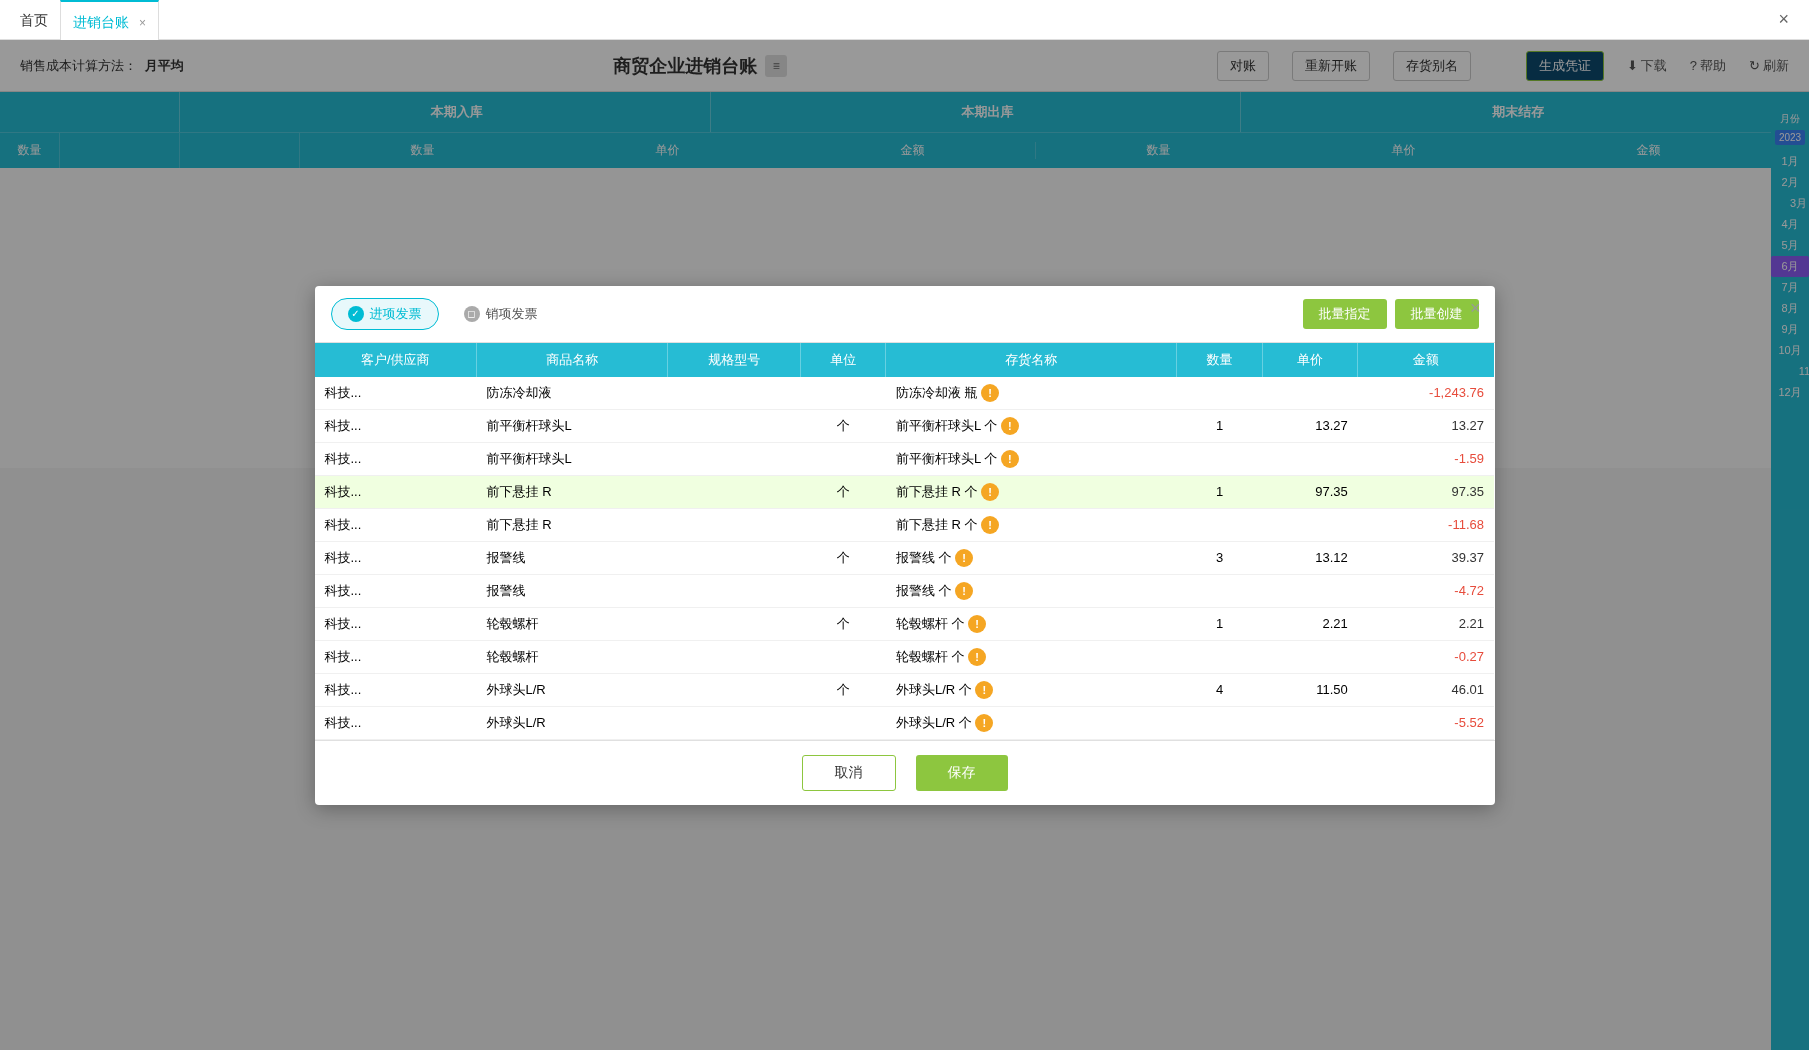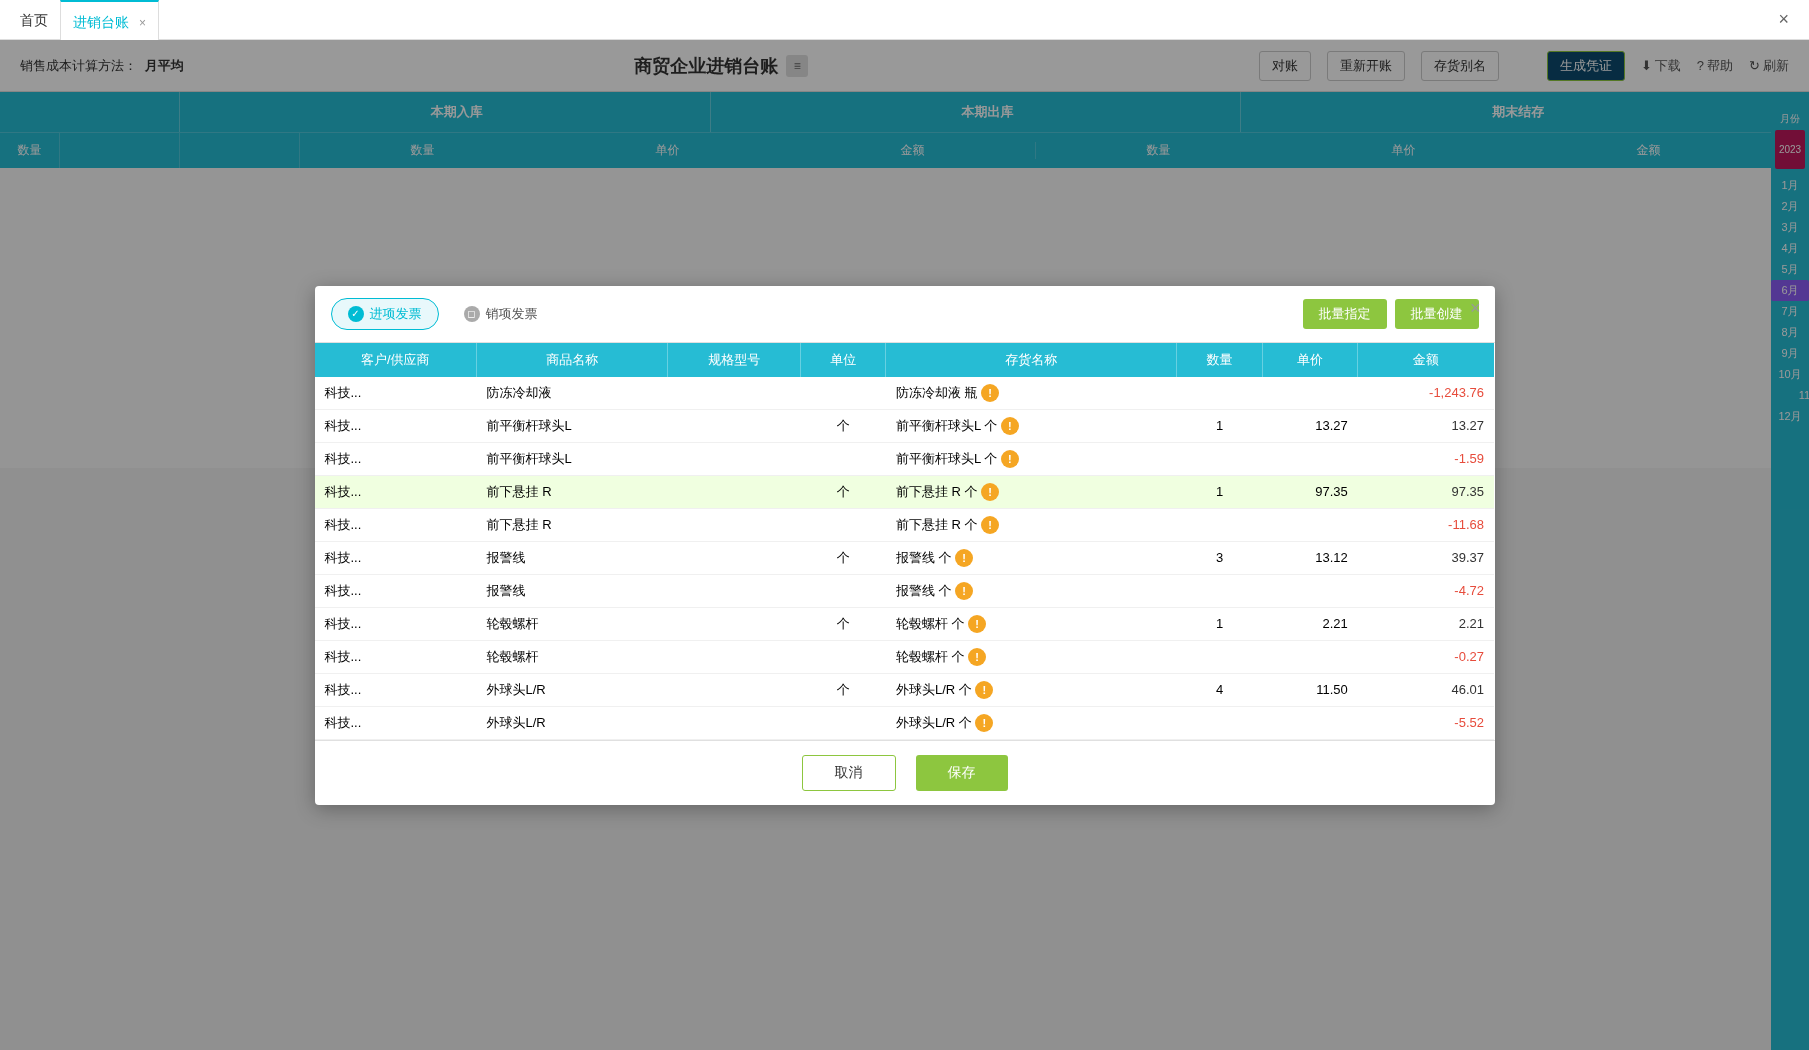--- a/index.html
+++ b/index.html
@@ -13,21 +13,21 @@
     .top-close { margin-left: auto; font-size: 18px; color: #666; cursor: pointer; padding: 0 12px; }
 
     
     .main-content { width: 100%; height: calc(1050px - 40px); background: #f0f0f0; position: relative; }
 
     
     .header-toolbar { display: flex; align-items: center; padding: 10px 20px; background: #fff; border-bottom: 1px solid #e0e0e0; height: 52px; }
     .cost-method { font-size: 13px; color: #333; }
     .page-title { flex: 1; text-align: center; font-size: 18px; font-weight: bold; color: #333; display: flex; align-items: center; justify-content: center; gap: 8px; }
     .page-title-icon { width: 22px; height: 22px; background: #e0e0e0; border-radius: 3px; display: inline-flex; align-items: center; justify-content: center; font-size: 12px; color: #666; }
-    .toolbar-buttons { display: flex; gap: 16px; align-items: center; }
+    .toolbar-buttons { display: flex; gap: 23px; align-items: center; }
     .btn { padding: 5px 12px; border-radius: 3px; border: 1px solid #ccc; background: #fff; cursor: pointer; font-size: 13px; color: #333; white-space: nowrap; }
     .btn-primary { background: #0c4a6e; border-color: #8dc63f; color: #fff; margin-left: 32px; }
     .btn-outline { background: #fff; border-color: #ccc; color: #333; }
     .btn-icon { background: none; border: none; color: #555; cursor: pointer; font-size: 13px; display: flex; align-items: center; gap: 3px; }
 
     
     .modal-overlay { position: absolute; top: 0; left: 0; width: 100%; height: 100%; background: rgba(0,0,0,0.4); display: flex; align-items: center; justify-content: center; z-index: 100; }
     .modal { background: #fff; border-radius: 4px; width: 1180px; max-height: 600px; position: relative; box-shadow: 0 4px 20px rgba(0,0,0,0.3); display: flex; flex-direction: column; }
     .modal-header { padding: 12px 16px; border-bottom: 1px solid #e0e0e0; display: flex; align-items: center; gap: 0; }
     .modal-close { position: absolute; right: 14px; top: 12px; font-size: 18px; color: #999; cursor: pointer; background: none; border: none; }
@@ -132,24 +132,24 @@
       <div style="flex:1; text-align:center; font-size:12px;">数量</div>
       <div style="flex:1; text-align:center; font-size:12px;">单价</div>
       <div style="flex:1; text-align:center; font-size:12px;">金额</div>
     </div>
   </div>
 
   <div style="background:#fff; height:300px; opacity:0.6;"></div>
 
   <div style="position:absolute; right:0; top:52px; width:38px; background:#26bcd4; height:calc(1050px - 92px); display:flex; flex-direction:column; align-items:center; padding-top:4px; overflow:hidden;">
     <div style="color:#fff; font-size:10px; text-align:center; margin-bottom:4px; writing-mode:horizontal-tb;margin-top:16px;">月份</div>
-    <div style="background:#be185d; color:#fff; font-size:10px; padding:14px 4px; border-radius:2px; margin-bottom:6px; writing-mode:horizontal-tb;text-align:right;">2023</div>
+    <div style="background:#3b82f6; color:#fff; font-size:10px; padding:2px 4px; border-radius:2px; margin-bottom:6px; writing-mode:horizontal-tb;text-align:right;">2023</div>
     <div style="color:#fff; font-size:11px; padding:3px 2px; text-align:center; width:100%; cursor:pointer;">1月</div>
     <div style="color:#fff; font-size:11px; padding:3px 2px; text-align:center; width:100%; cursor:pointer;">2月</div>
-    <div style="color:#fff; font-size:11px; padding:3px 2px; text-align:center; width:100%; cursor:pointer;">3月</div>
+    <div style="color:#fff; font-size:11px; padding:3px 2px; text-align:right; width:100%; cursor:pointer;">3月</div>
     <div style="color:#fff; font-size:11px; padding:3px 2px; text-align:center; width:100%; cursor:pointer;">4月</div>
     <div style="color:#fff; font-size:11px; padding:3px 2px; text-align:center; width:100%; cursor:pointer;">5月</div>
     <div style="background:#8b5cf6; color:#fff; font-size:11px; padding:3px 2px; text-align:center; width:100%; cursor:pointer; border-radius:2px;">6月</div>
     <div style="color:#fff; font-size:11px; padding:3px 2px; text-align:center; width:100%; cursor:pointer;">7月</div>
     <div style="color:#fff; font-size:11px; padding:3px 2px; text-align:center; width:100%; cursor:pointer;">8月</div>
     <div style="color:#fff; font-size:11px; padding:3px 2px; text-align:center; width:100%; cursor:pointer;">9月</div>
     <div style="color:#fff; font-size:11px; padding:3px 2px; text-align:center; width:100%; cursor:pointer;">10月</div>
     <div style="color:#fff; font-size:11px; padding:3px 2px; text-align:center; width:100%; cursor:pointer;margin-left:40px;">11月</div>
     <div style="color:#fff; font-size:11px; padding:3px 2px; text-align:center; width:100%; cursor:pointer;">12月</div>
   </div>

